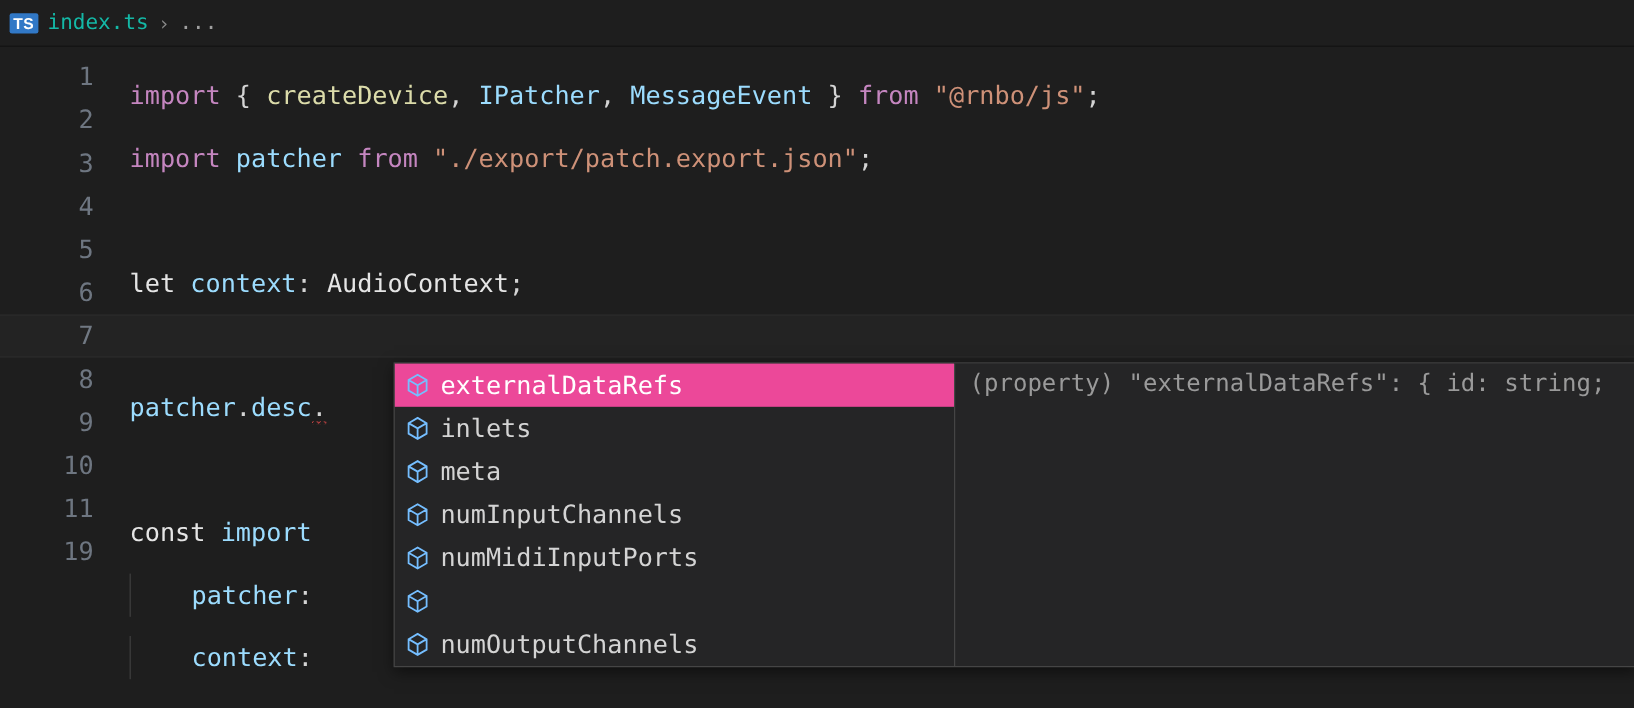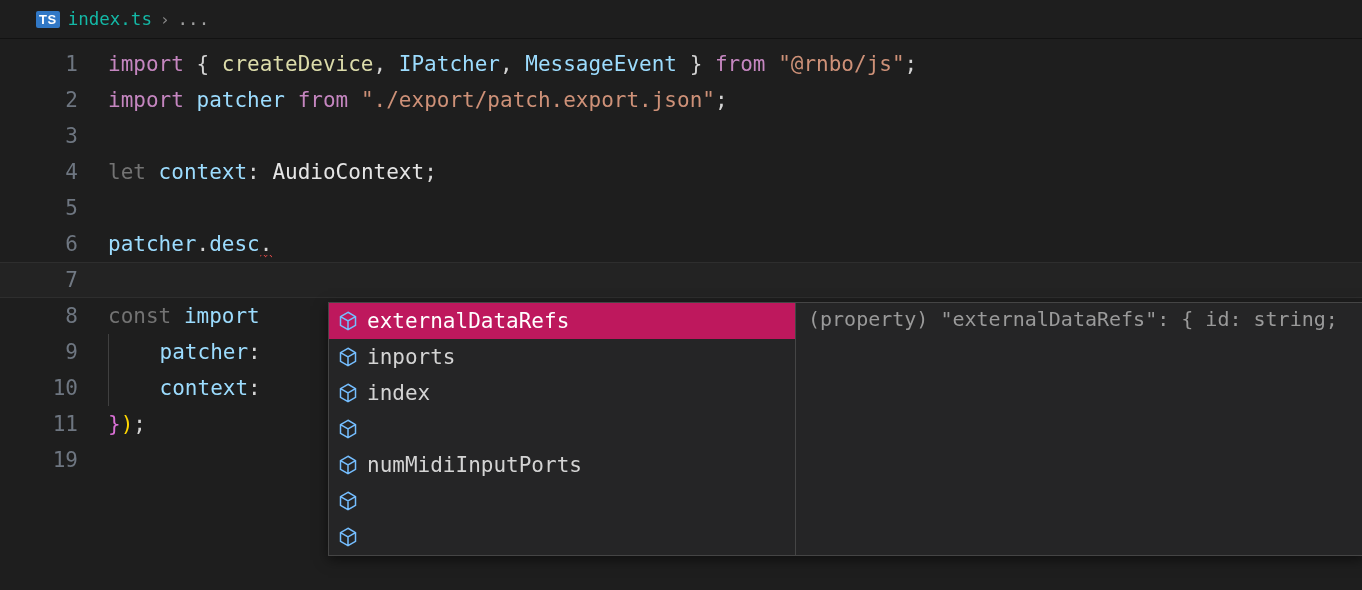--- a/index.html
+++ b/index.html
@@ -13,21 +13,21 @@
     font-size: 21px;
     color: #d4d4d4;
     width: 1362px;
     height: 590px;
     overflow: hidden;
     position: relative;
   }
   .breadcrumb {
     display: flex;
     align-items: center;
-    padding: 4px 36px;
+    padding: 4px 8px;
     height: 38px;
     color: #a0a0a0;
     font-size: 17.5px;
     gap: 8px;
     background: #1e1e1e;
     box-shadow: 0 1px 0 rgba(0,0,0,0.4);
   }
   .ts-icon {
     background: #3178c6;
     color: #ffffff;
@@ -60,27 +60,28 @@
     height: 36px;
     line-height: 36px;
   }
   .code {
     flex: 1;
   }
   .code .line {
     height: 36px;
     line-height: 36px;
     white-space: pre;
+    margin-top: 16px;
   }
   .kw-magenta { color: #c586c0; }
   .fn-yellow { color: #dcdcaa; }
   .ident { color: #9cdcfe; }
   .type { color: #e5e5e5; }
   .string { color: #ce9178; }
-  .kw-blue { color: #737373; }
+  .kw-blue { color: #e5e5e5; }
   .punct { color: #d4d4d4; }
   .brace-y { color: #ffd700; }
   .brace-p { color: #da70d6; }
 
   .line-highlight {
     position: absolute;
     left: 0;
     right: 0;
     top: 262px;
     height: 36px;
@@ -123,21 +124,21 @@
     width: 466px;
   }
   .autocomplete-item {
     display: flex;
     align-items: center;
     gap: 8px;
     padding: 2px 8px;
     height: 36px;
   }
   .autocomplete-item.selected {
-    background: #be185d;
+    background: #ec4899;
   }
   .autocomplete-icon {
     width: 22px;
     height: 22px;
     display: flex;
     align-items: center;
     justify-content: center;
   }
   .autocomplete-label {
     color: #d4d4d4;
@@ -210,36 +211,37 @@
           </svg>
       </span>
       <span class="autocomplete-label">externalDataRefs</span>
     </div>
     <div class="autocomplete-item">
       <span class="autocomplete-icon field-icon">
         <svg viewBox="0 0 16 16" fill="none" stroke="#75beff" stroke-width="1.2">
             <path d="M8 1 L14 4.5 L14 11.5 L8 15 L2 11.5 L2 4.5 Z M2 4.5 L8 8 L14 4.5 M8 8 L8 15"></path>
           </svg>
       </span>
-      <span class="autocomplete-label">inports</span>
-    </div>
-    <div class="autocomplete-item">
-      <span class="autocomplete-icon field-icon">
-        <svg viewBox="0 0 16 16" fill="none" stroke="#75beff" stroke-width="1.2">
-            <path d="M8 1 L14 4.5 L14 11.5 L8 15 L2 11.5 L2 4.5 Z M2 4.5 L8 8 L14 4.5 M8 8 L8 15"></path>
-          </svg>
-      </span>
-      <span class="autocomplete-label">index</span>
-    </div>
-    <div class="autocomplete-item">
-      <span class="autocomplete-icon field-icon">
-        <svg viewBox="0 0 16 16" fill="none" stroke="#75beff" stroke-width="1.2">
-            <path d="M8 1 L14 4.5 L14 11.5 L8 15 L2 11.5 L2 4.5 Z M2 4.5 L8 8 L14 4.5 M8 8 L8 15"></path>
-          </svg>
-      </span>
+      <span class="autocomplete-label">inlets</span>
+    </div>
+    <div class="autocomplete-item">
+      <span class="autocomplete-icon field-icon">
+        <svg viewBox="0 0 16 16" fill="none" stroke="#75beff" stroke-width="1.2">
+            <path d="M8 1 L14 4.5 L14 11.5 L8 15 L2 11.5 L2 4.5 Z M2 4.5 L8 8 L14 4.5 M8 8 L8 15"></path>
+          </svg>
+      </span>
+      <span class="autocomplete-label">meta</span>
+    </div>
+    <div class="autocomplete-item">
+      <span class="autocomplete-icon field-icon">
+        <svg viewBox="0 0 16 16" fill="none" stroke="#75beff" stroke-width="1.2">
+            <path d="M8 1 L14 4.5 L14 11.5 L8 15 L2 11.5 L2 4.5 Z M2 4.5 L8 8 L14 4.5 M8 8 L8 15"></path>
+          </svg>
+      </span>
+      <span class="autocomplete-label">numInputChannels</span>
     </div>
     <div class="autocomplete-item">
       <span class="autocomplete-icon field-icon">
         <svg viewBox="0 0 16 16" fill="none" stroke="#75beff" stroke-width="1.2">
             <path d="M8 1 L14 4.5 L14 11.5 L8 15 L2 11.5 L2 4.5 Z M2 4.5 L8 8 L14 4.5 M8 8 L8 15"></path>
           </svg>
       </span>
       <span class="autocomplete-label">numMidiInputPorts</span>
     </div>
     <div class="autocomplete-item">
@@ -248,16 +250,17 @@
             <path d="M8 1 L14 4.5 L14 11.5 L8 15 L2 11.5 L2 4.5 Z M2 4.5 L8 8 L14 4.5 M8 8 L8 15"></path>
           </svg>
       </span>
     </div>
     <div class="autocomplete-item">
       <span class="autocomplete-icon field-icon">
         <svg viewBox="0 0 16 16" fill="none" stroke="#75beff" stroke-width="1.2">
             <path d="M8 1 L14 4.5 L14 11.5 L8 15 L2 11.5 L2 4.5 Z M2 4.5 L8 8 L14 4.5 M8 8 L8 15"></path>
           </svg>
       </span>
+      <span class="autocomplete-label">numOutputChannels</span>
     </div>
   </div>
   <div class="autocomplete-detail">(property) "externalDataRefs": { id: string; </div>
 </div>
 
 </body></html>

